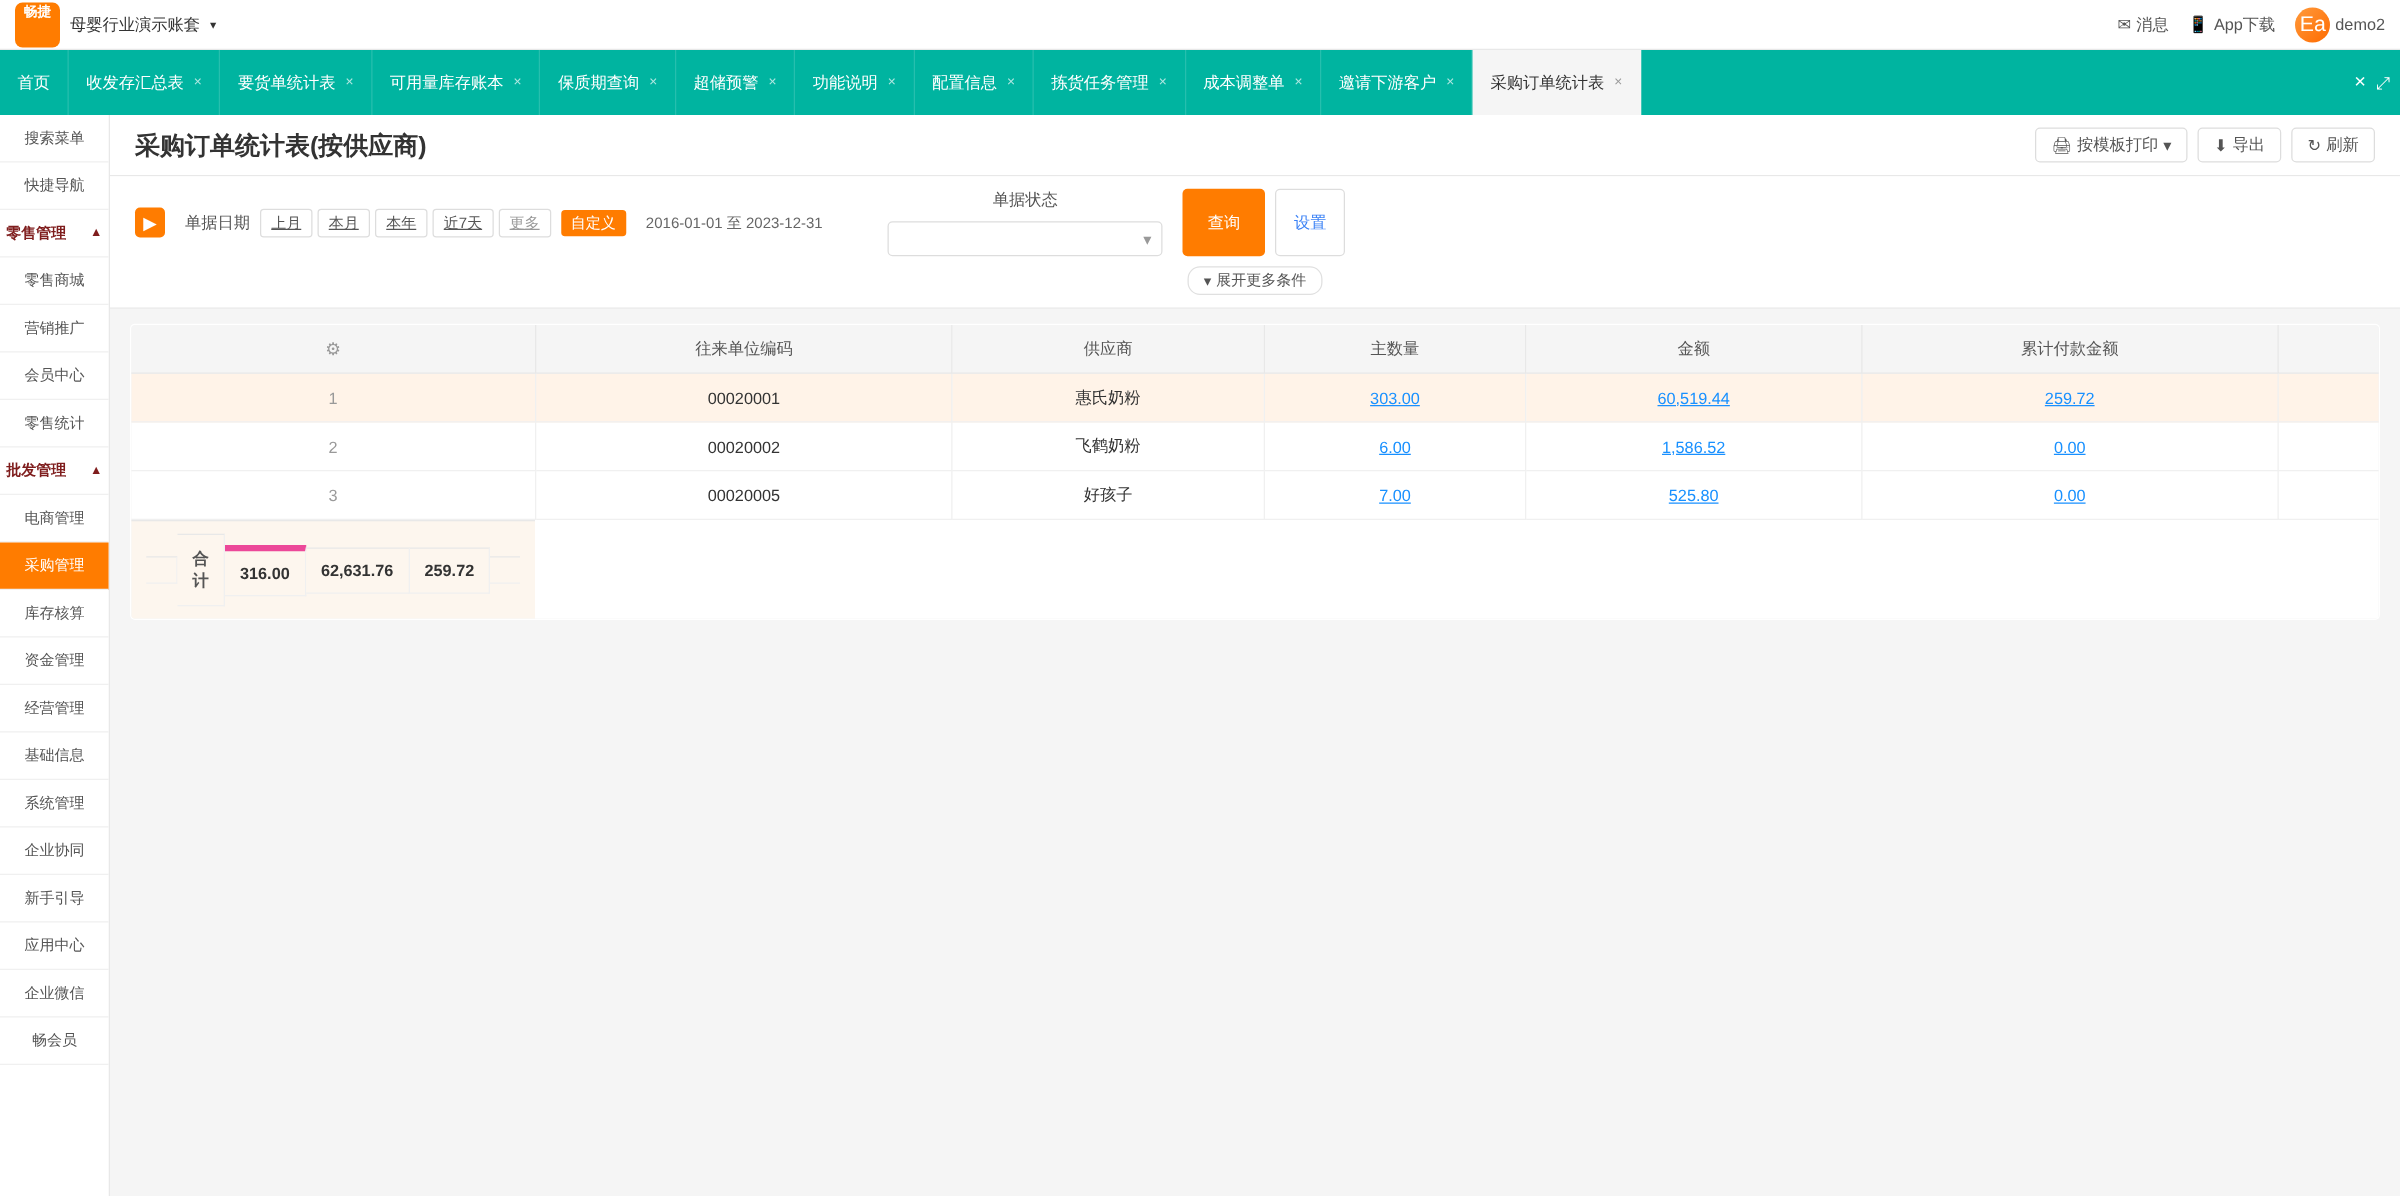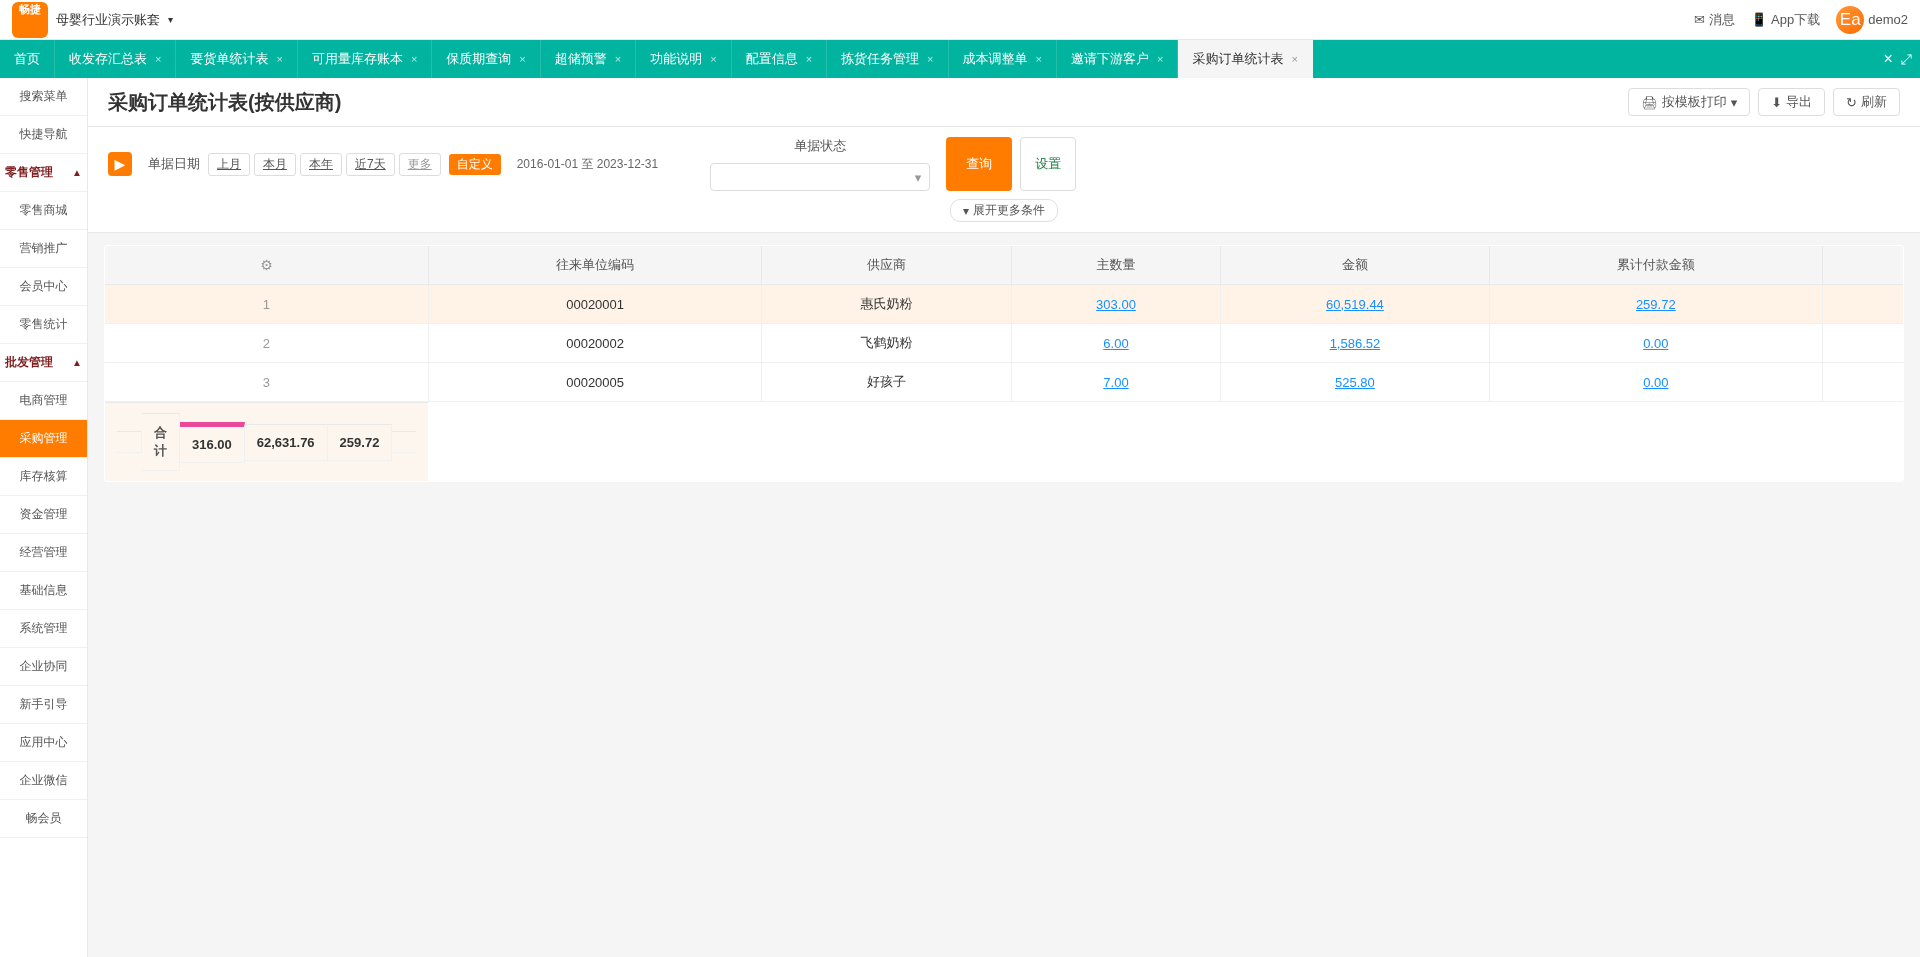--- a/index.html
+++ b/index.html
@@ -20,21 +20,21 @@
     .workspace-selector {
       display: flex; align-items: center; gap: 4px; color: #555; font-size: 13px; cursor: pointer;
     }
     .workspace-selector span { color: #333; }
     .top-bar-right { display: flex; align-items: center; gap: 16px; }
     .top-bar-icon { display: flex; align-items: center; gap: 4px; color: #555; font-size: 13px; cursor: pointer; }
     .avatar { width: 28px; height: 28px; border-radius: 50%; background: linear-gradient(135deg, #ff9a3c, #ff6b00); display: flex; align-items: center; justify-content: center; color: #fff; font-size: 17px; }
 
     
     .nav-tabs {
-      height: 38px;
+      height: 52px;
       background: #00b4a0;
       display: flex;
       align-items: stretch;
       overflow: hidden;
     }
     .nav-tab {
       display: flex; align-items: center; padding: 0 14px; color: #fff; font-size: 13px; cursor: pointer; white-space: nowrap; border-right: 1px solid rgba(255,255,255,0.15); position: relative;
       gap: 6px;
     }
     .nav-tab.active { background: #f5f5f5; color: #333; }
@@ -129,21 +129,21 @@
       min-width: 200px; height: 28px; border: 1px solid #ddd; border-radius: 4px; padding: 0 8px; background: #fff; cursor: pointer; display: flex; align-items: center; justify-content: space-between; font-size: 13px; color: #999;
     }
     .filter-input {
       flex: 1; height: 28px; border: 1px solid #ddd; border-radius: 4px; padding: 0 8px; font-size: 13px; color: #333;
     }
     .filter-dots { color: #999; cursor: pointer; font-size: 18px; padding: 0 4px; }
     .btn-query {
       padding: 5px 20px; background: #ff7c00; color: #fff; border: none; border-radius: 4px; cursor: pointer; font-size: 13px; white-space: nowrap;
     }
     .btn-settings {
-      padding: 17px 14px; background: #fff; color: #15803d; border: 1px solid #ddd; border-radius: 4px; cursor: pointer; font-size: 13px;
+      padding: 17px 14px; background: #fff; color: #3b82f6; border: 1px solid #ddd; border-radius: 4px; cursor: pointer; font-size: 13px;
     }
     .expand-row {
       margin-top: 8px; display: flex; justify-content: center;
     }
     .expand-btn {
       display: flex; align-items: center; gap: 4px; color: #555; font-size: 12px; cursor: pointer; padding: 2px 12px; border: 1px solid #e0e0e0; border-radius: 10px; background: #fff;
     }
 
     
     .table-wrap {

